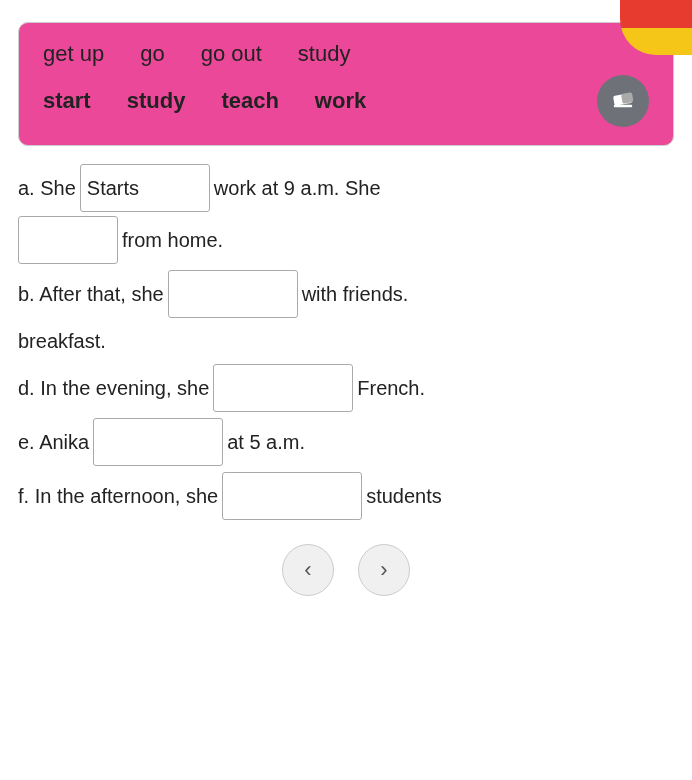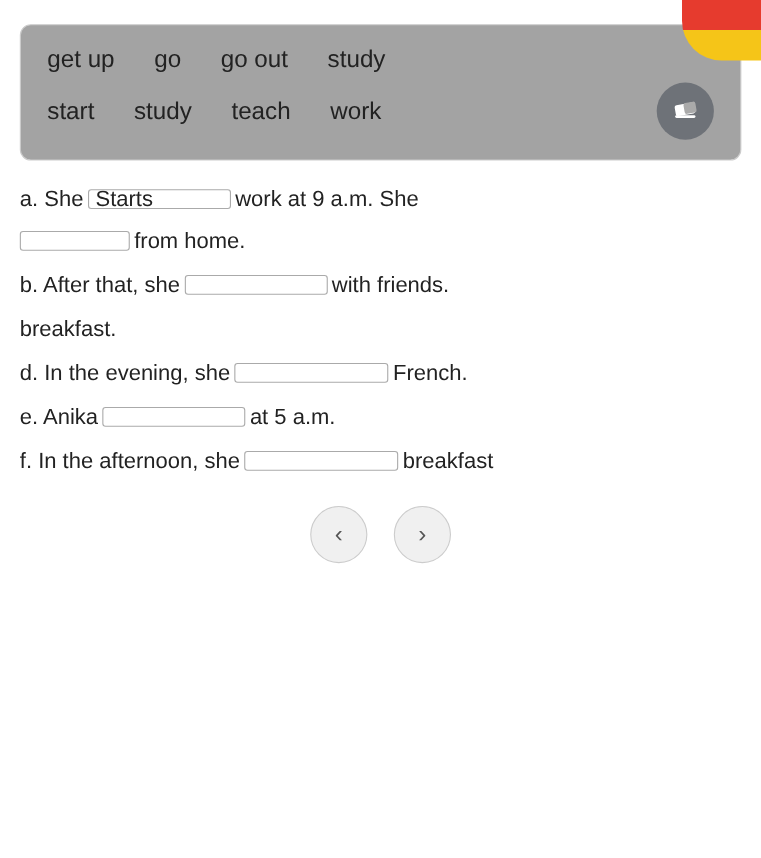--- a/index.html
+++ b/index.html
@@ -28,35 +28,36 @@
       border-radius: 0 0 0 36px;
       overflow: hidden;
       background: linear-gradient(to bottom, #e63b2e 50%, #f5c518 50%);
     }
 
     .word-box {
       margin: 22px 18px 10px 18px;
       border: 1.5px solid #ccc;
       border-radius: 10px;
       padding: 18px 24px 18px 24px;
-      background: #a3a3a3;
+      background: #ec4899;
     }
 
     .word-row {
       display: flex;
       justify-content: flex-start;
       align-items: center;
       gap: 36px;
       margin-bottom: 8px;
       flex-wrap: wrap;
     }
 
     .word-row:last-child {
       margin-bottom: 0;
       align-items: center;
+      font-weight: bold;
     }
 
     .word {
       font-size: 22px;
       color: #222;
     }
 
     .erase-btn {
       width: 52px;
       height: 52px;
@@ -85,21 +86,21 @@
       display: flex;
       align-items: center;
       flex-wrap: wrap;
       margin-bottom: 4px;
       gap: 4px;
     }
 
     .blank-input {
       border: 1.5px solid #aaa;
       border-radius: 3px;
-      height: 18px;
+      height: 48px;
       width: 130px;
       font-size: 20px;
       padding: 2px 6px;
       outline: none;
       color: #222;
       background: #fff;
     }
 
     .blank-input.filled {
       color: #222;
@@ -201,21 +202,21 @@
       <span>e. Anika</span>
       <input class="blank-input" value="" style="width: 130px;">
       <span>at 5 a.m.</span>
     </div>
   </div>
 
   <div class="sentence-block">
     <div class="sentence-line">
       <span>f. In the afternoon, she</span>
       <input class="blank-input" value="" style="width: 140px;">
-      <span>breakfast</span>
+      <span>students</span>
     </div>
   </div>
 
 </div>
 
 <div class="bottom-nav">
   <button class="nav-btn">
     <span>‹</span>
   </button>
   <button class="nav-btn">

